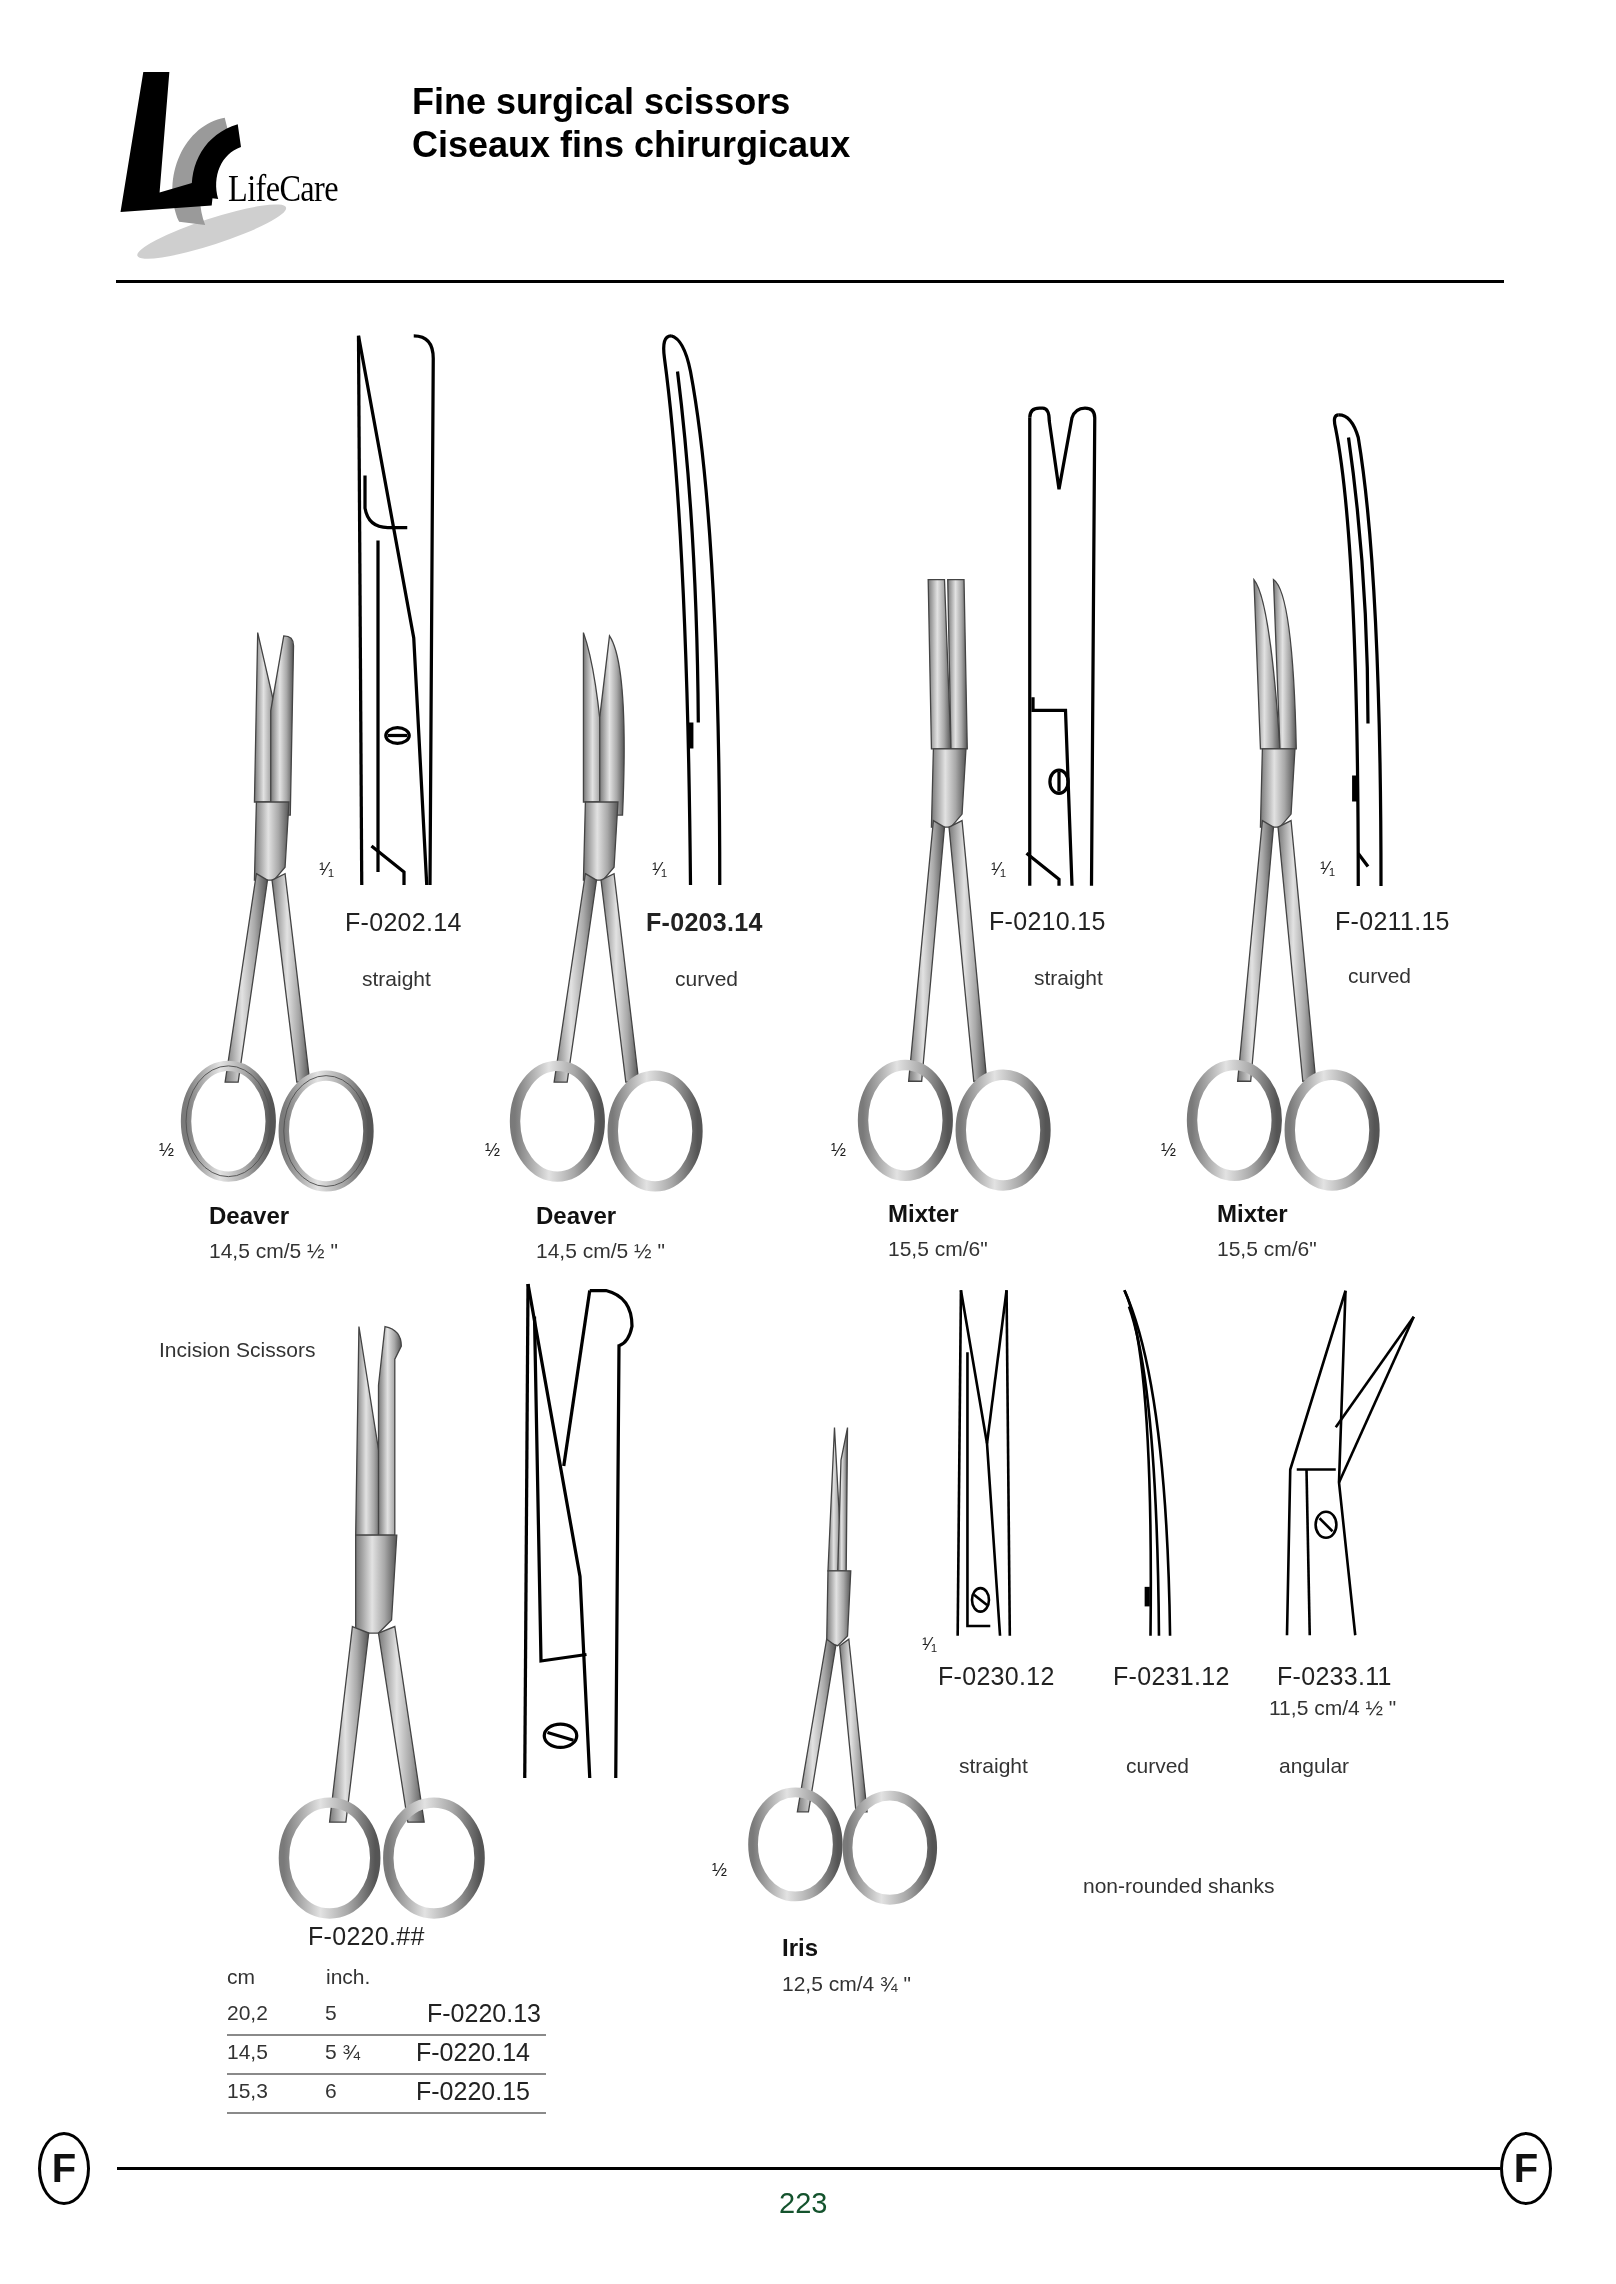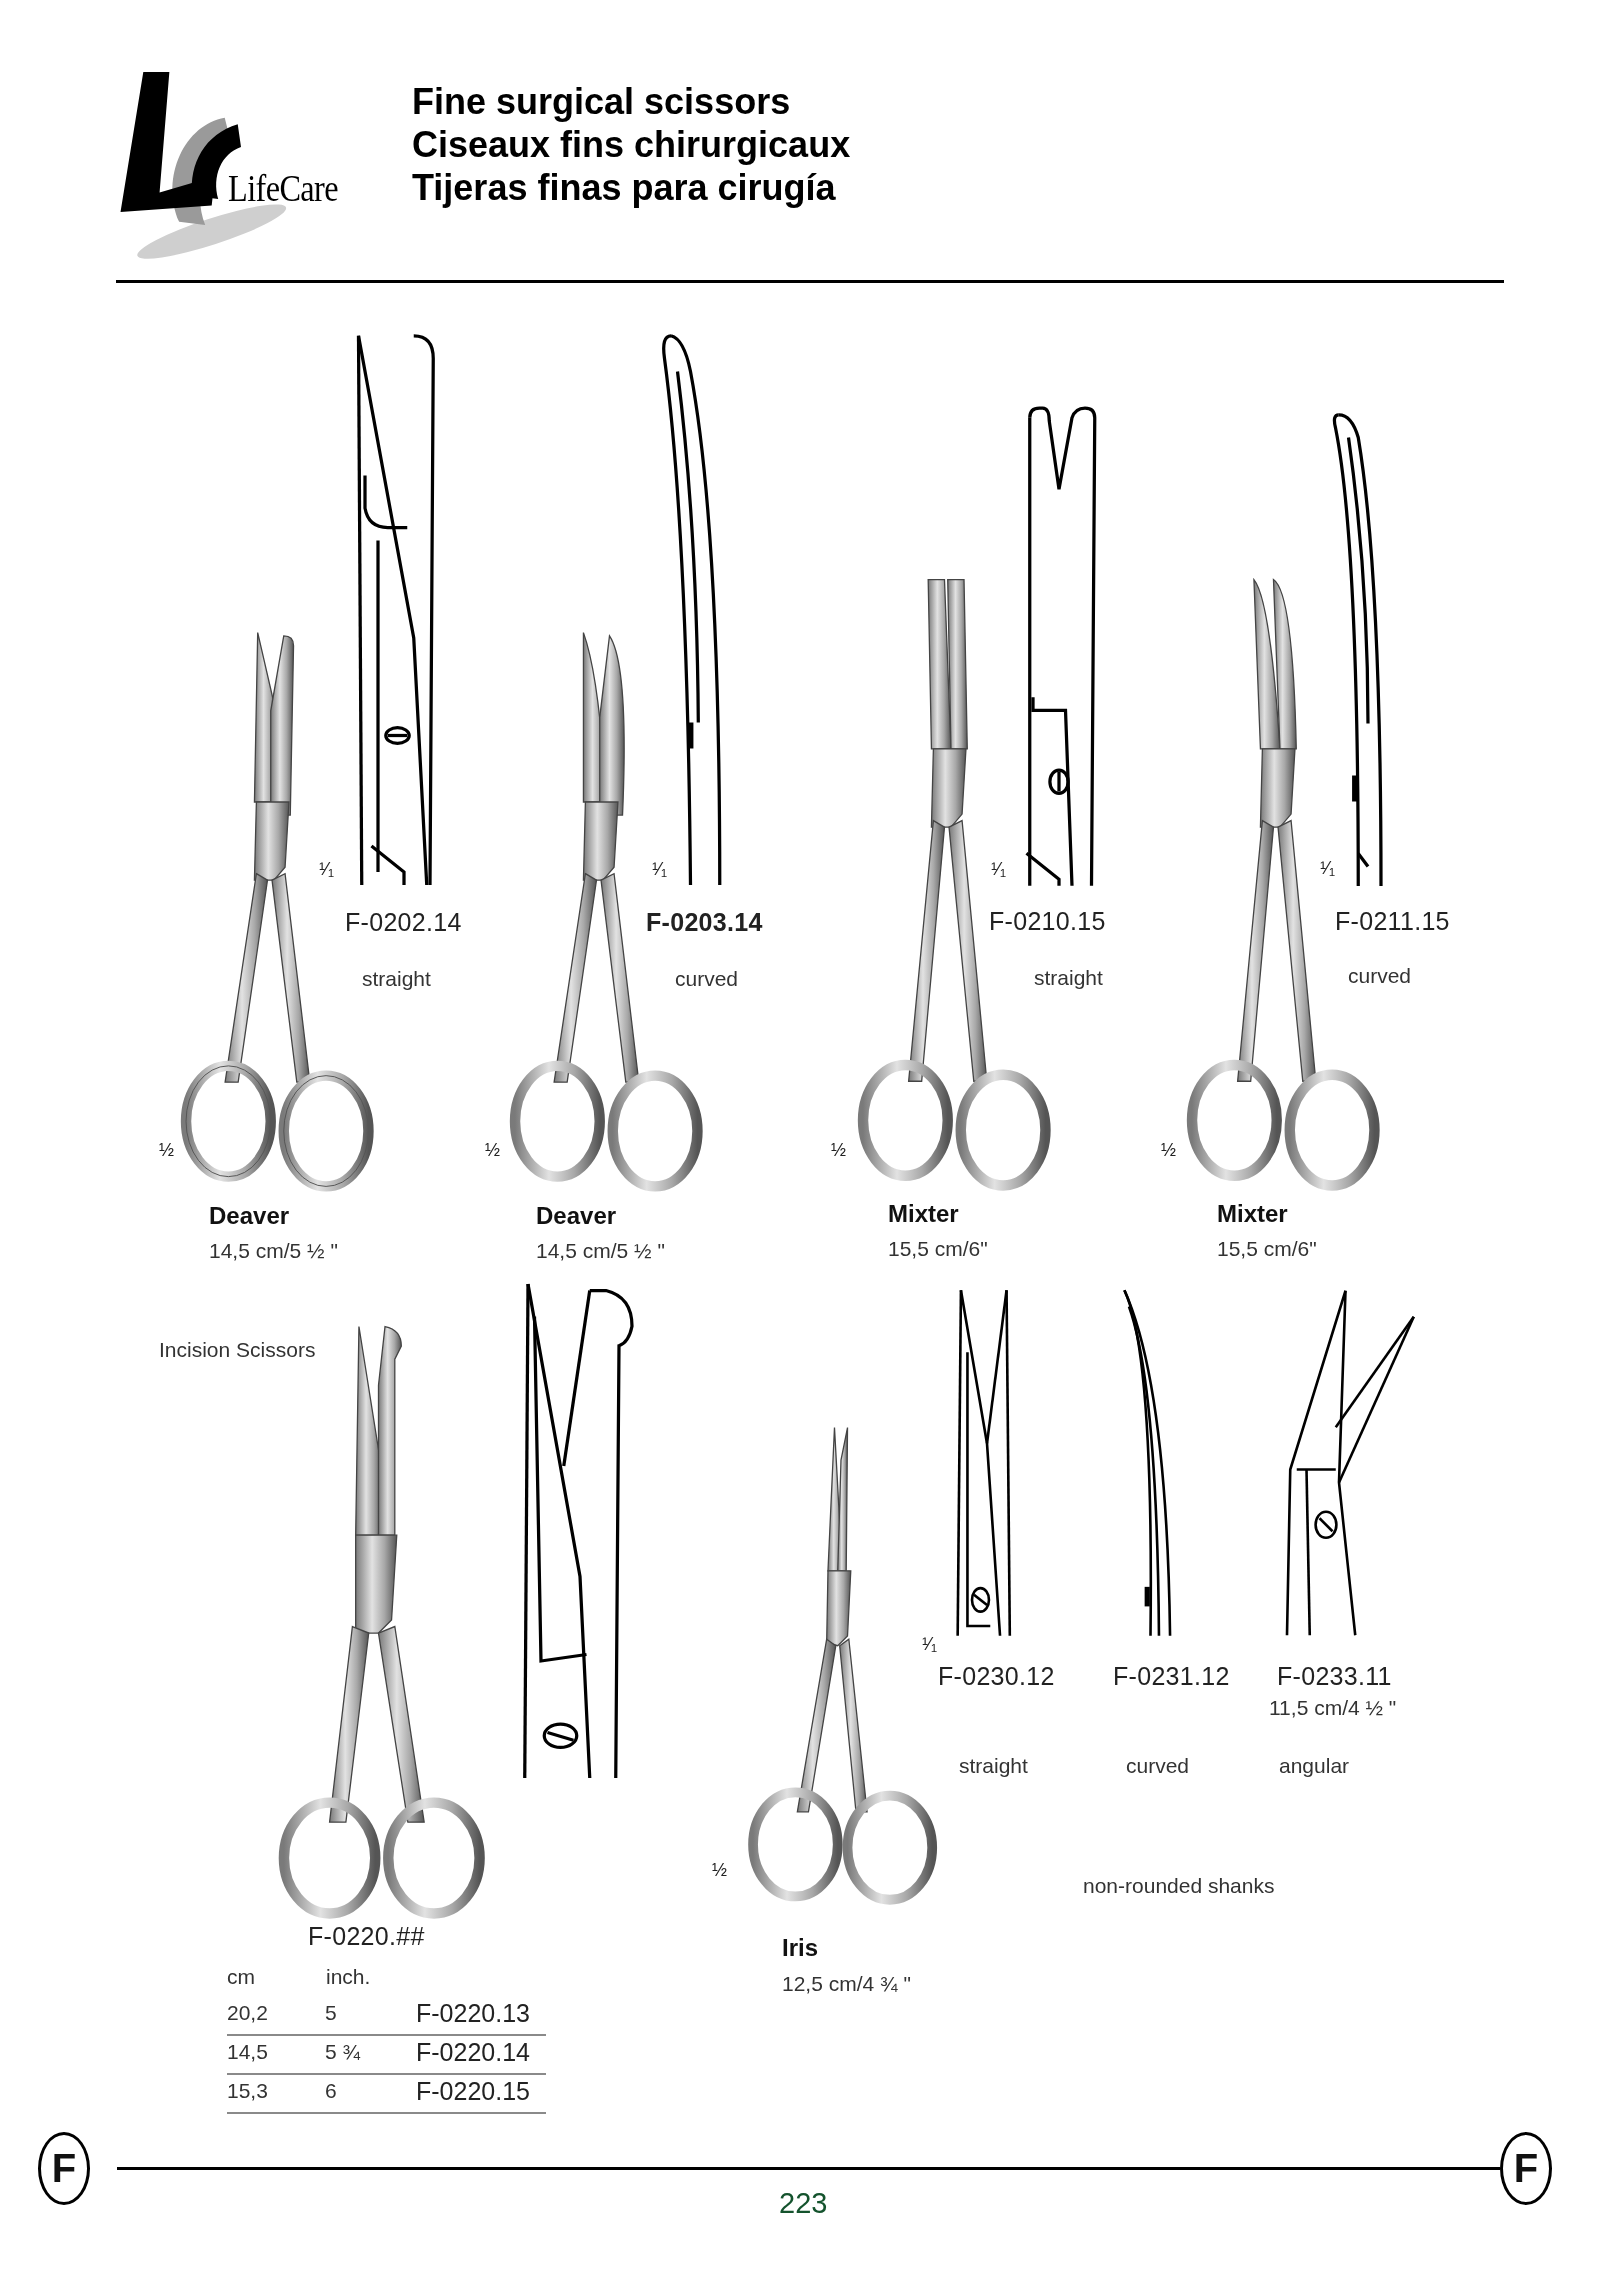--- a/index.html
+++ b/index.html
@@ -35,21 +35,20 @@
     <path d="M100 230 C 70 160, 110 80, 170 70 L 180 110 C 140 130, 120 180, 140 235 Z" fill="#9a9a9a"></path>
     <polygon points="45,0 85,0 70,185 155,160 150,205 10,215" fill="#000"></polygon>
     <path d="M120 190 C 115 140, 140 95, 190 80 L 195 115 C 165 125, 150 160, 160 195 Z" fill="#000"></path>
   </svg>
   <span class="abs" style="left:114px; top:94px; font-family:'Liberation Serif', serif; font-size:38px; color:#000; letter-spacing:-0.7px; transform:scaleX(0.85); transform-origin:left;">LifeCare</span>
 </div>
 
 <div class="abs" style="left:412px; top:80px;">
   <div class="title-line">Fine surgical scissors</div>
   <div class="title-line">Ciseaux fins chirurgicaux</div>
-  <div class="title-line">Tijeras finas para cirugía</div>
 </div>
 
 <div class="abs header-rule"></div>
 
 <div>
   <svg width="215" height="554" viewBox="0 0 330 850" style="left:173px; top:626px;">
     <defs>
       <linearGradient id="steel" x1="0" x2="1">
         <stop offset="0" stop-color="#7a7a7a"></stop>
           <stop offset="0.4" stop-color="#e2e2e2"></stop>
@@ -195,21 +194,21 @@
         <path d="M50 700 L 90 712"></path>
     </g>
   </svg>
   <span class="abs code" style="left:308px; top:1922px;">F-0220.##</span>
   <div class="abs tbl" style="left:227px; top:1965px; width:319px; height:143px;">
     <span class="tbl-cell" style="left:0; top:0;">cm</span>
     <span class="tbl-cell" style="left:99px; top:0;">inch.</span>
     <div class="tbl-row" style="top:31px;">
       <span class="tbl-cell" style="left:0;">20,2</span>
       <span class="tbl-cell" style="left:98px;">5</span>
-      <span class="tbl-cell tbl-code" style="left:189px;">F-0220.13</span>
+      <span class="tbl-cell tbl-code" style="left:200px;">F-0220.13</span>
     </div>
     <div class="tbl-row" style="top:70px;">
       <span class="tbl-cell" style="left:0;">14,5</span>
       <span class="tbl-cell" style="left:98px;">5 ¾</span>
       <span class="tbl-cell tbl-code" style="left:189px;">F-0220.14</span>
     </div>
     <div class="tbl-row" style="top:109px;">
       <span class="tbl-cell" style="left:0;">15,3</span>
       <span class="tbl-cell" style="left:98px;">6</span>
       <span class="tbl-cell tbl-code" style="left:189px;">F-0220.15</span>

